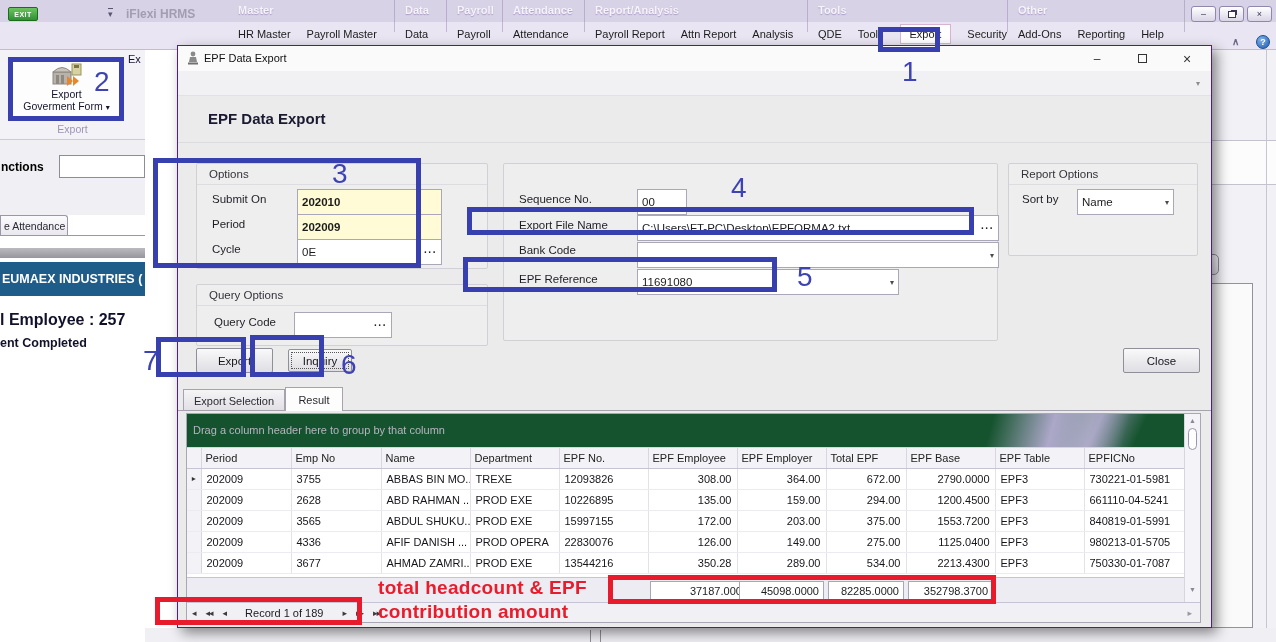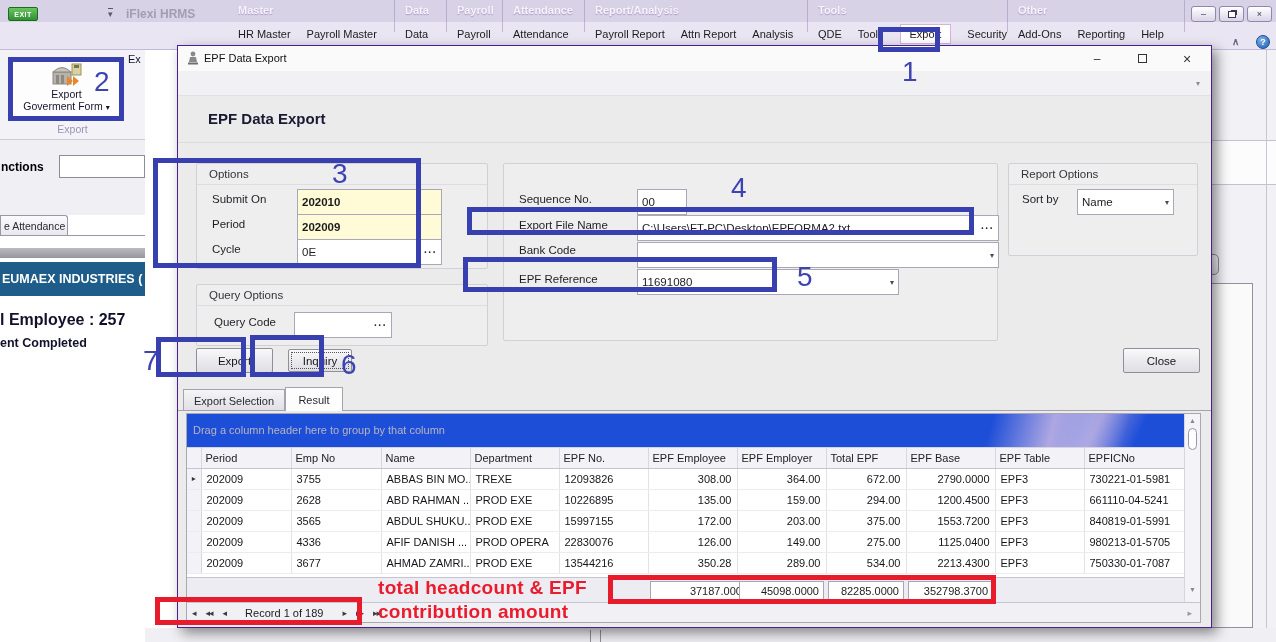--- a/index.html
+++ b/index.html
@@ -90,21 +90,21 @@
     font-size:11.5px; color:#16161c; display:flex; align-items:center; justify-content:center; }
   .btn.focus { outline:1px dotted #555; outline-offset:-4px; }
 
   .tab { height:22px; display:flex; align-items:center; justify-content:center; font-size:11px; color:#2a2a31; }
   .tab-inactive { background:linear-gradient(#f5f4f6,#e1dfe4); border:1px solid #a6a3af; border-bottom:none; }
   .tab-active { background:#fdfdfd; border:1px solid #a6a3af; border-bottom:none; z-index:2; }
   .tab-strip-line { left:0; top:364px; width:1033px; height:1px; background:#a6a3af; }
 
   
   .grid { left:8px; top:367px; width:1015px; height:210px; background:#fff; border:1px solid #aaa7b5; overflow:hidden; }
-  .groupby { left:0; top:0; width:997px; height:34px; background:#1d4ed8; border-bottom:1px solid #d8d5e1; overflow:hidden; }
+  .groupby { left:0; top:0; width:997px; height:34px; background:#14532d; border-bottom:1px solid #d8d5e1; overflow:hidden; }
   .groupby-hint { position:absolute; left:6px; top:10px; color:#b7b4c0; font-size:11px; }
   .swoosh { position:absolute; right:0; top:0; width:240px; height:34px;
     background:linear-gradient(105deg, rgba(205,190,230,0) 20%, rgba(199,182,228,.85) 45%, rgba(214,202,236,.5) 60%, rgba(205,190,230,0) 75%),
                linear-gradient(115deg, rgba(190,172,222,0) 45%, rgba(186,166,220,.7) 62%, rgba(190,172,222,0) 80%); }
   table.rgrid { position:absolute; left:0; top:34px; width:997px; border-collapse:collapse; table-layout:fixed; }
   table.rgrid th { background:#f3f2f6; border-right:1px solid #d9d6e2; border-bottom:1px solid #c6c3d2;
     font-weight:normal; font-size:11px; color:#222; text-align:left; height:20px; padding:0 4px; overflow:hidden; white-space:nowrap; }
   table.rgrid td { border-right:1px solid #e4e1ea; border-bottom:1px solid #edebf2; font-size:11px; color:#15151c;
     height:21px; padding:0 5px; overflow:hidden; white-space:nowrap; background:#fff; }
   table.rgrid td.ind, table.rgrid th.ind { background:#f3f2f6; border-right:1px solid #d9d6e2; padding:0; text-align:center; color:#333; font-size:8px; }

